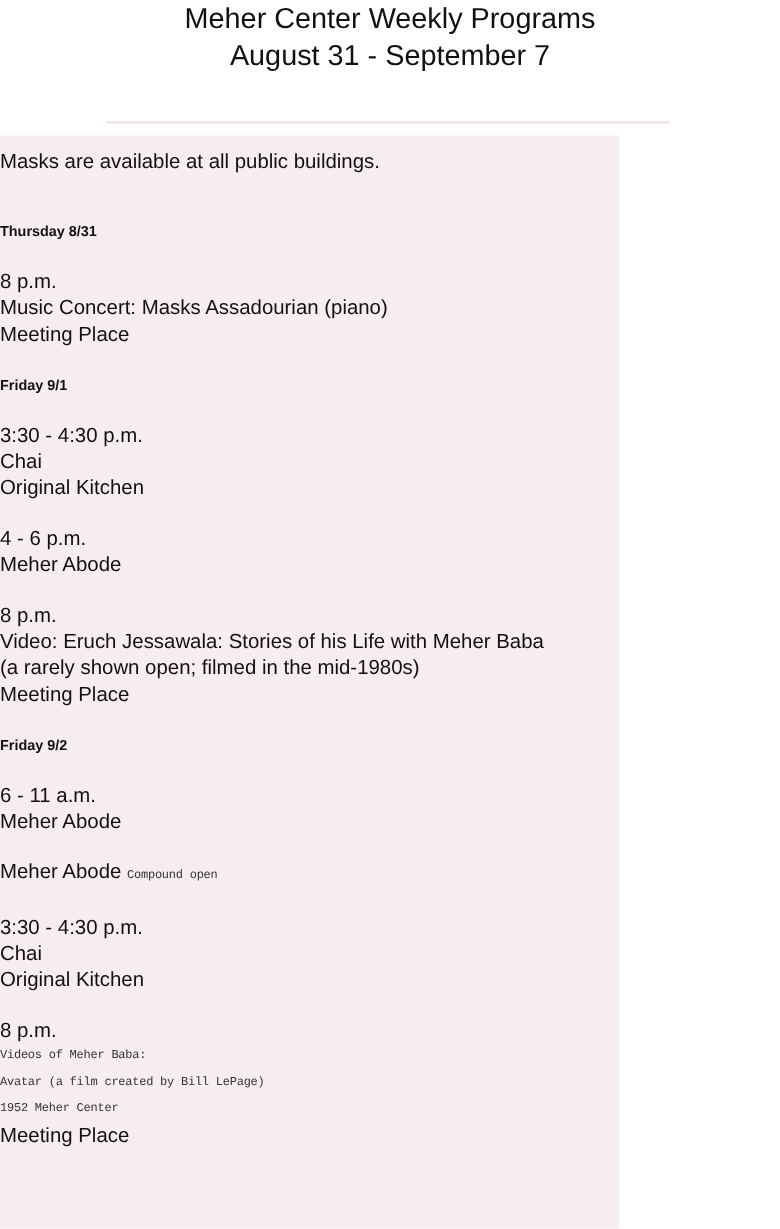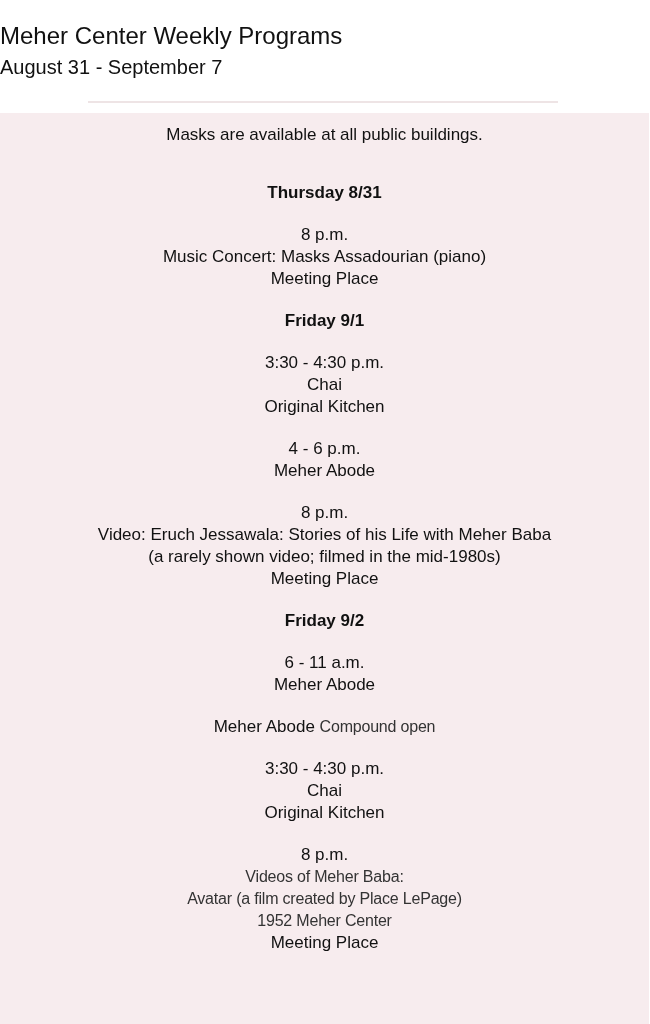--- a/index.html
+++ b/index.html
@@ -1,29 +1,29 @@
 <!DOCTYPE html>
 <html><head>
 <meta charset="utf-8">
 <style>
   html, body { margin: 0; padding: 0; background: #ffffff; }
   body { width: 650px; height: 1024px; overflow: hidden; position: relative;
          font-family: "Liberation Sans", sans-serif; color: #111111; }
-  .header { text-align: left; padding-top: 20px; height: 80px; }
+  .header { text-align: center; height: 80px; }
   .title { font-size: 24px; line-height: 32px; }
-  .subtitle { font-size: 20px; line-height: 30px; }
+  .subtitle { font-size: 24px; line-height: 30px; }
   .divider { position: absolute; top: 101px; left: 88px; width: 470px; height: 2px; background: #eee4e5; }
-  .panel { position: absolute; top: 113px; left: 0; width: 649px; height: 911px; background: #f7ecee; text-align: center; }
+  .panel { position: absolute; top: 113px; left: 0; width: 516px; height: 911px; background: #f7ecee; }
   .notice { font-size: 17px; line-height: 22px; margin-top: 11px; }
-  .day { font-size: 17px; font-weight: bold; line-height: 22px; margin-top: 36px; }
+  .day { font-size: 12px; font-weight: bold; line-height: 22px; margin-top: 36px; }
   .day.next { margin-top: 20px; }
   .event { margin-top: 20px; }
   .event.first { margin-top: 20px; }
   .line { font-size: 17px; line-height: 22px; }
-  .alt { font-family: Liberation Sans, sans-serif; font-size: 16px; color: #333333; letter-spacing: -0.2px; }
+  .alt { font-family: Liberation Mono, monospace; font-size: 10px; color: #333333; letter-spacing: -0.2px; }
 </style>
 </head>
 <body>
 
 <div class="header">
   <div class="title">Meher Center Weekly Programs</div>
   <div class="subtitle">August 31 - September 7</div>
 </div>
 <div class="divider"></div>
 
@@ -43,21 +43,21 @@
     <div class="line">Chai</div>
     <div class="line">Original Kitchen</div>
   </div>
   <div class="event">
     <div class="line">4 - 6 p.m.</div>
     <div class="line">Meher Abode</div>
   </div>
   <div class="event">
     <div class="line">8 p.m.</div>
     <div class="line">Video: Eruch Jessawala: Stories of his Life with Meher Baba</div>
-    <div class="line">(a rarely shown video; filmed in the mid-1980s)</div>
+    <div class="line">(a rarely shown open; filmed in the mid-1980s)</div>
     <div class="line">Meeting Place</div>
   </div>
 
   <div class="day next">Friday 9/2</div>
   <div class="event first">
     <div class="line">6 - 11 a.m.</div>
     <div class="line">Meher Abode</div>
   </div>
   <div class="event">
     <div class="line">
@@ -66,17 +66,17 @@
     </div>
   </div>
   <div class="event">
     <div class="line">3:30 - 4:30 p.m.</div>
     <div class="line">Chai</div>
     <div class="line">Original Kitchen</div>
   </div>
   <div class="event">
     <div class="line">8 p.m.</div>
     <div class="line alt">Videos of Meher Baba:</div>
-    <div class="line alt">Avatar (a film created by Place LePage)</div>
+    <div class="line alt">Avatar (a film created by Bill LePage)</div>
     <div class="line alt">1952 Meher Center</div>
     <div class="line">Meeting Place</div>
   </div>
 </div>
 
 </body></html>

